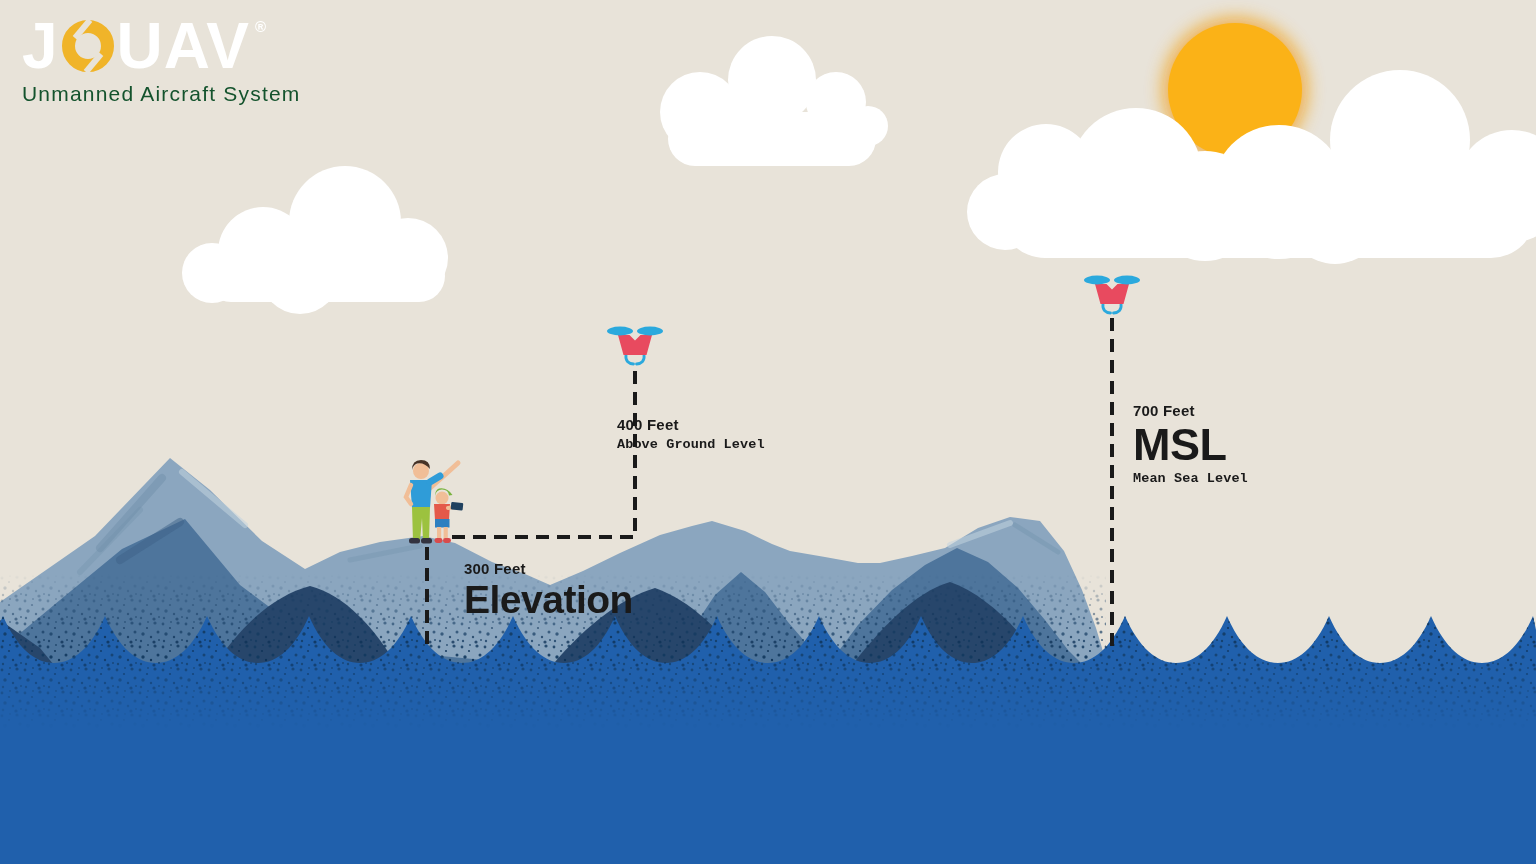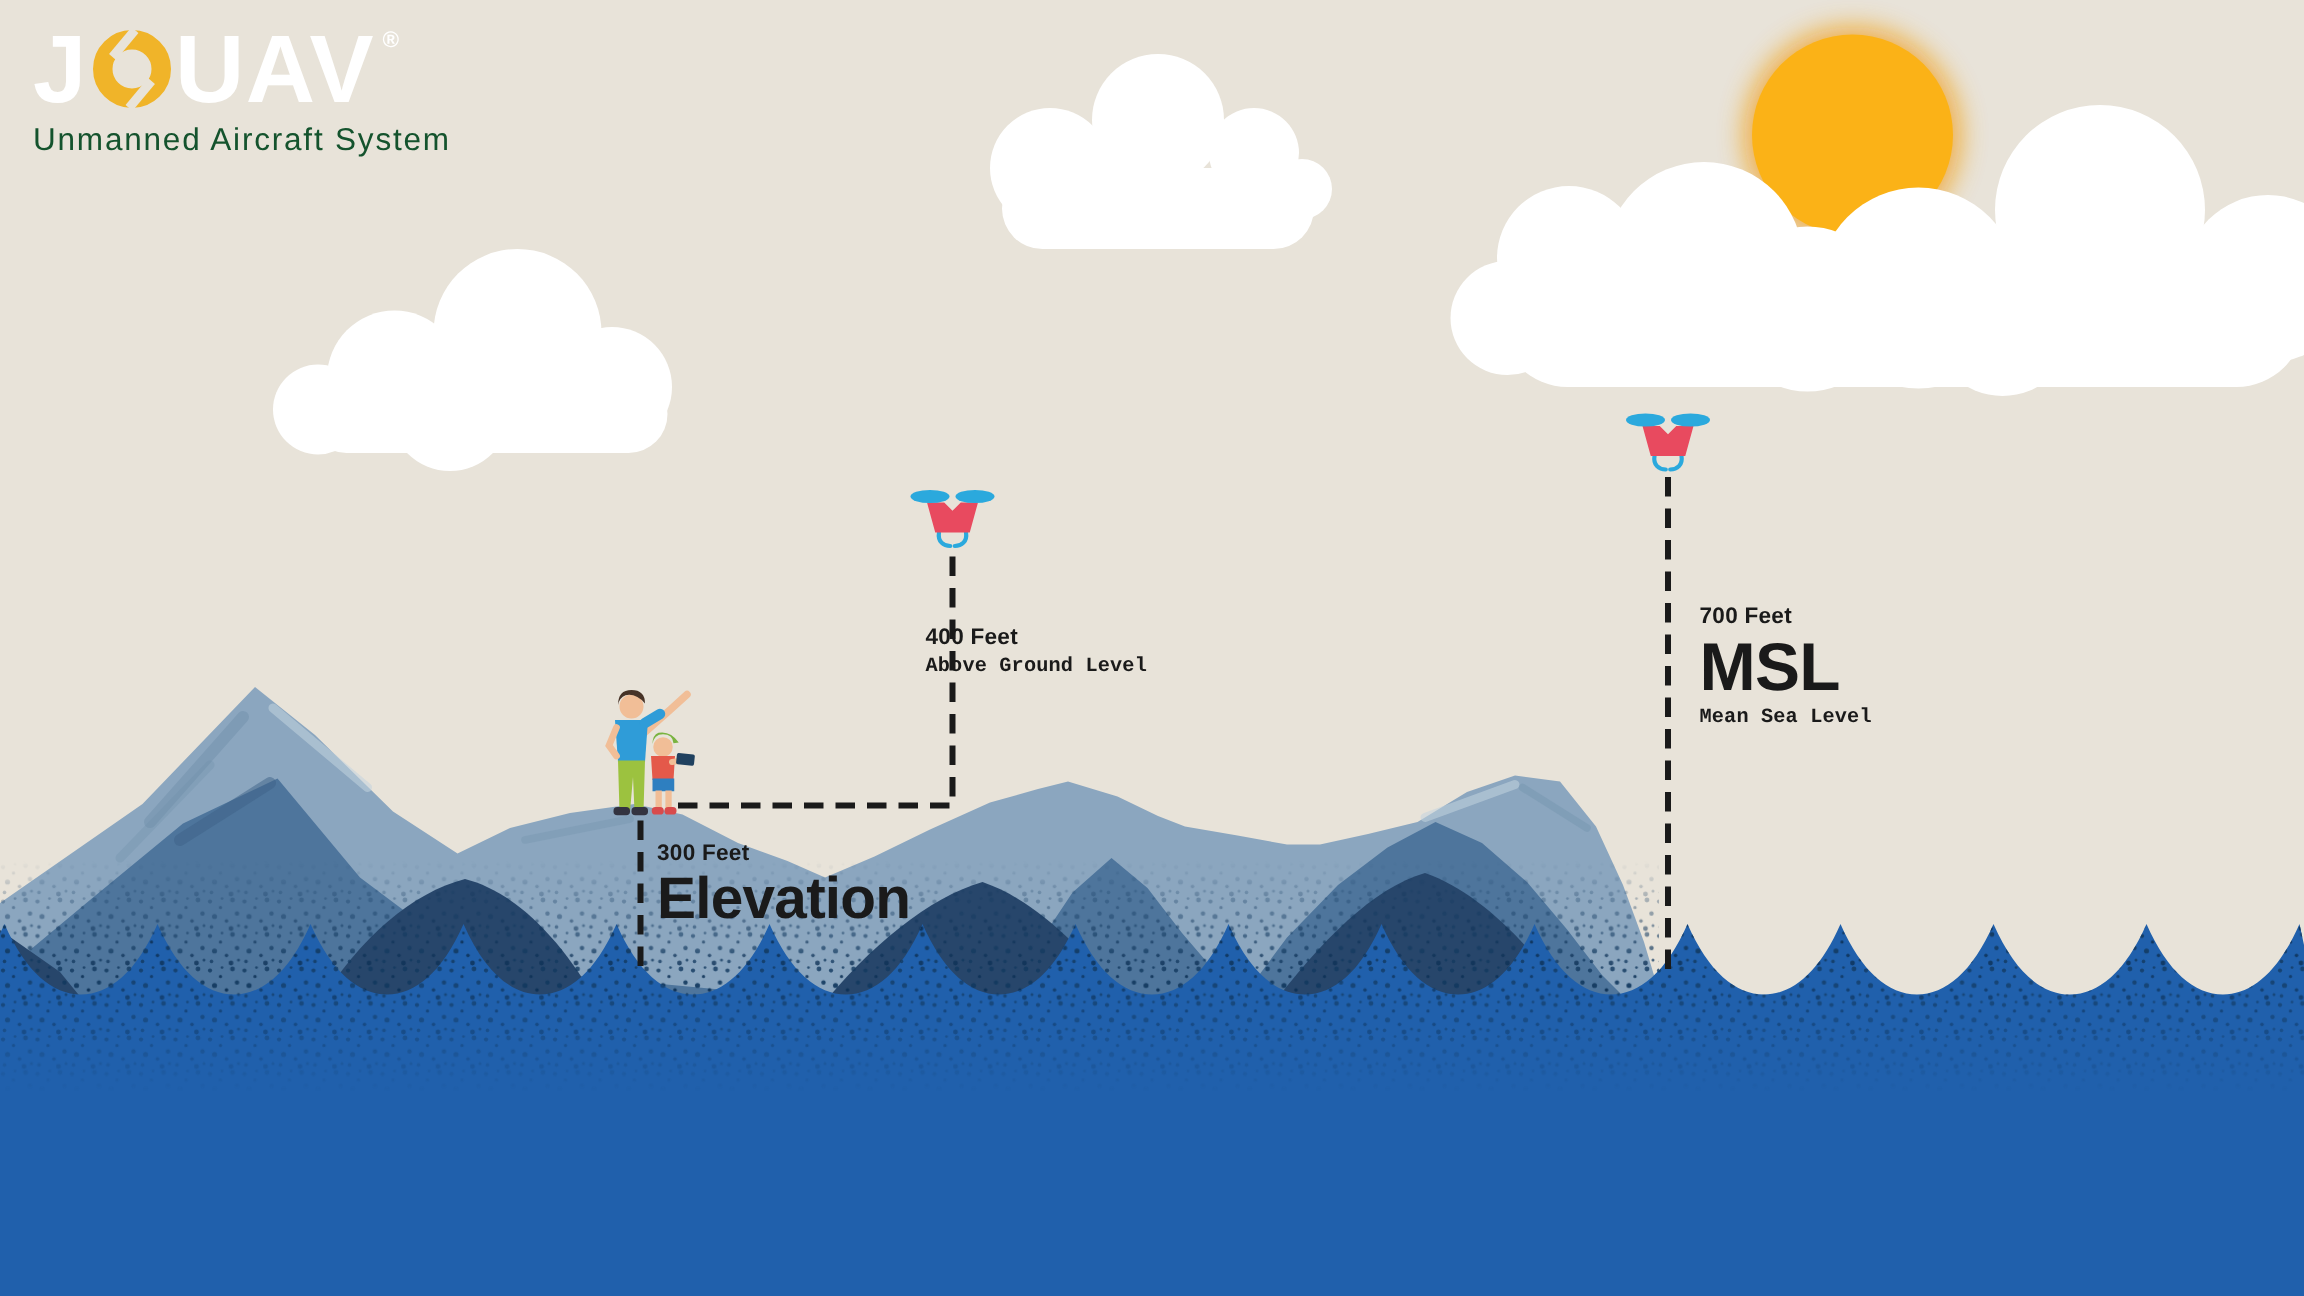--- a/index.html
+++ b/index.html
@@ -18,21 +18,21 @@
   .tagline{font-size:21px;font-weight:400;letter-spacing:1.2px;margin-top:4px;color:#14532d;}
 
   
   .anno{position:absolute;color:#1A1A1A;}
   .anno .feet{font-size:15px;font-weight:700;letter-spacing:.2px;}
   .anno .abbr{font-size:45px;font-weight:800;line-height:1;letter-spacing:-.5px;margin-top:3px;}
   .anno .abbr.small{font-size:39px;}
   .anno .full{font-size:13.5px;font-weight:700;margin-top:4px;letter-spacing:.1px;font-family:Liberation Mono, monospace;}
   #anno-agl{left:617px;top:416px;}
   #anno-msl{left:1133px;top:402px;}
-  #anno-elev{left:438px;top:560px;}
+  #anno-elev{left:464px;top:560px;}
 </style>
 </head>
 <body>
 
 <div class="stage">
 
   <svg class="scene" viewBox="0 0 1536 864" aria-hidden="true">
     <defs>
       <g id="drone">
         <path d="M-9,13 C-10,19 -6,22 -1.5,22" stroke="#2BA9DD" stroke-width="2.8" fill="none" stroke-linecap="round"></path>

